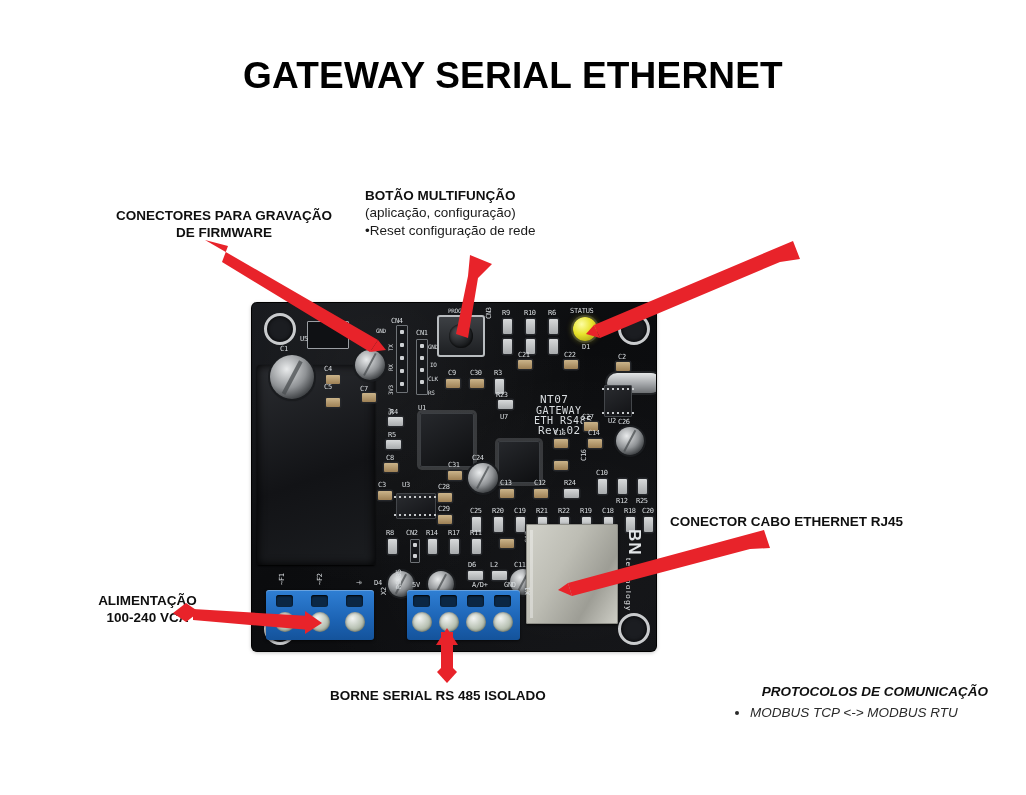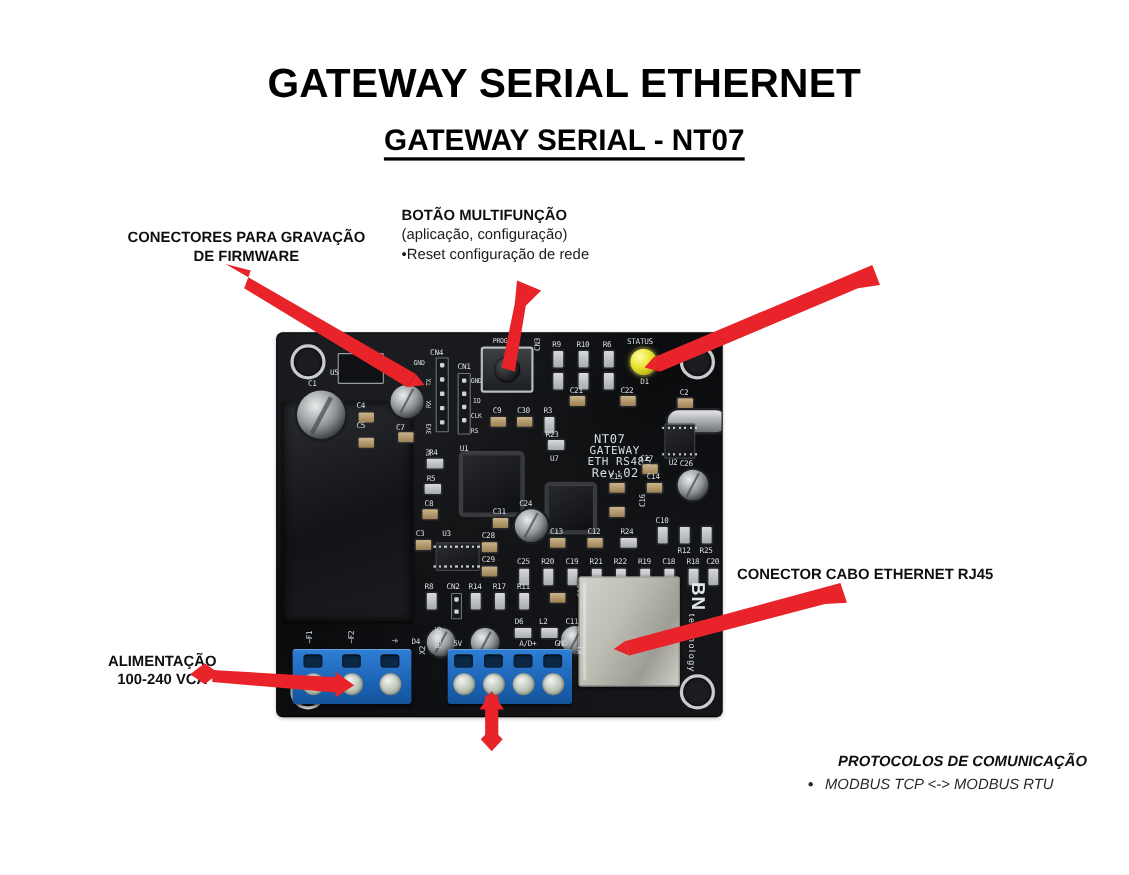--- a/index.html
+++ b/index.html
@@ -125,21 +125,20 @@
     font-family:"Liberation Sans",sans-serif;}
   #brand .bn{font-size:17px;font-weight:bold;writing-mode:vertical-rl;letter-spacing:1px;}
   #brand .tg{font-size:8px;writing-mode:vertical-rl;letter-spacing:1.5px;margin-top:2px;}
 </style>
 </head>
 <body>
 
 <div class="page">
 
   <div id="title-main">GATEWAY SERIAL ETHERNET</div>
-  <div id="title-sub"><span>GATEWAY SERIAL -  NT07</span></div>
 
   <div class="callout" id="lbl-firmware">
     <div class="hd">CONECTORES PARA GRAVAÇÃO</div>
     <div class="hd">DE FIRMWARE</div>
   </div>
 
   <div class="callout" id="lbl-button">
     <div class="hd">BOTÃO MULTIFUNÇÃO</div>
     <div class="bd">(aplicação, configuração)</div>
     <div class="bd">•Reset configuração de rede</div>
@@ -148,20 +147,23 @@
 
   <div class="callout" id="lbl-rj45">
     <div class="hd">CONECTOR CABO ETHERNET RJ45</div>
   </div>
 
   <div class="callout" id="lbl-power">
     <div class="hd">ALIMENTAÇÃO</div>
     <div class="hd">100-240 VCA</div>
   </div>
 
+  <div class="callout" id="lbl-rs485">
+    <div class="hd">BORNE SERIAL RS 485 ISOLADO</div>
+  </div>
 
   <div class="callout" id="lbl-protocols">
     <div class="hd">PROTOCOLOS DE COMUNICAÇÃO</div>
     <ul>
       <li>MODBUS TCP &lt;-&gt; MODBUS RTU</li>
     </ul>
   </div>
 
   <div id="pcb">
     <div class="board-grain"></div>

